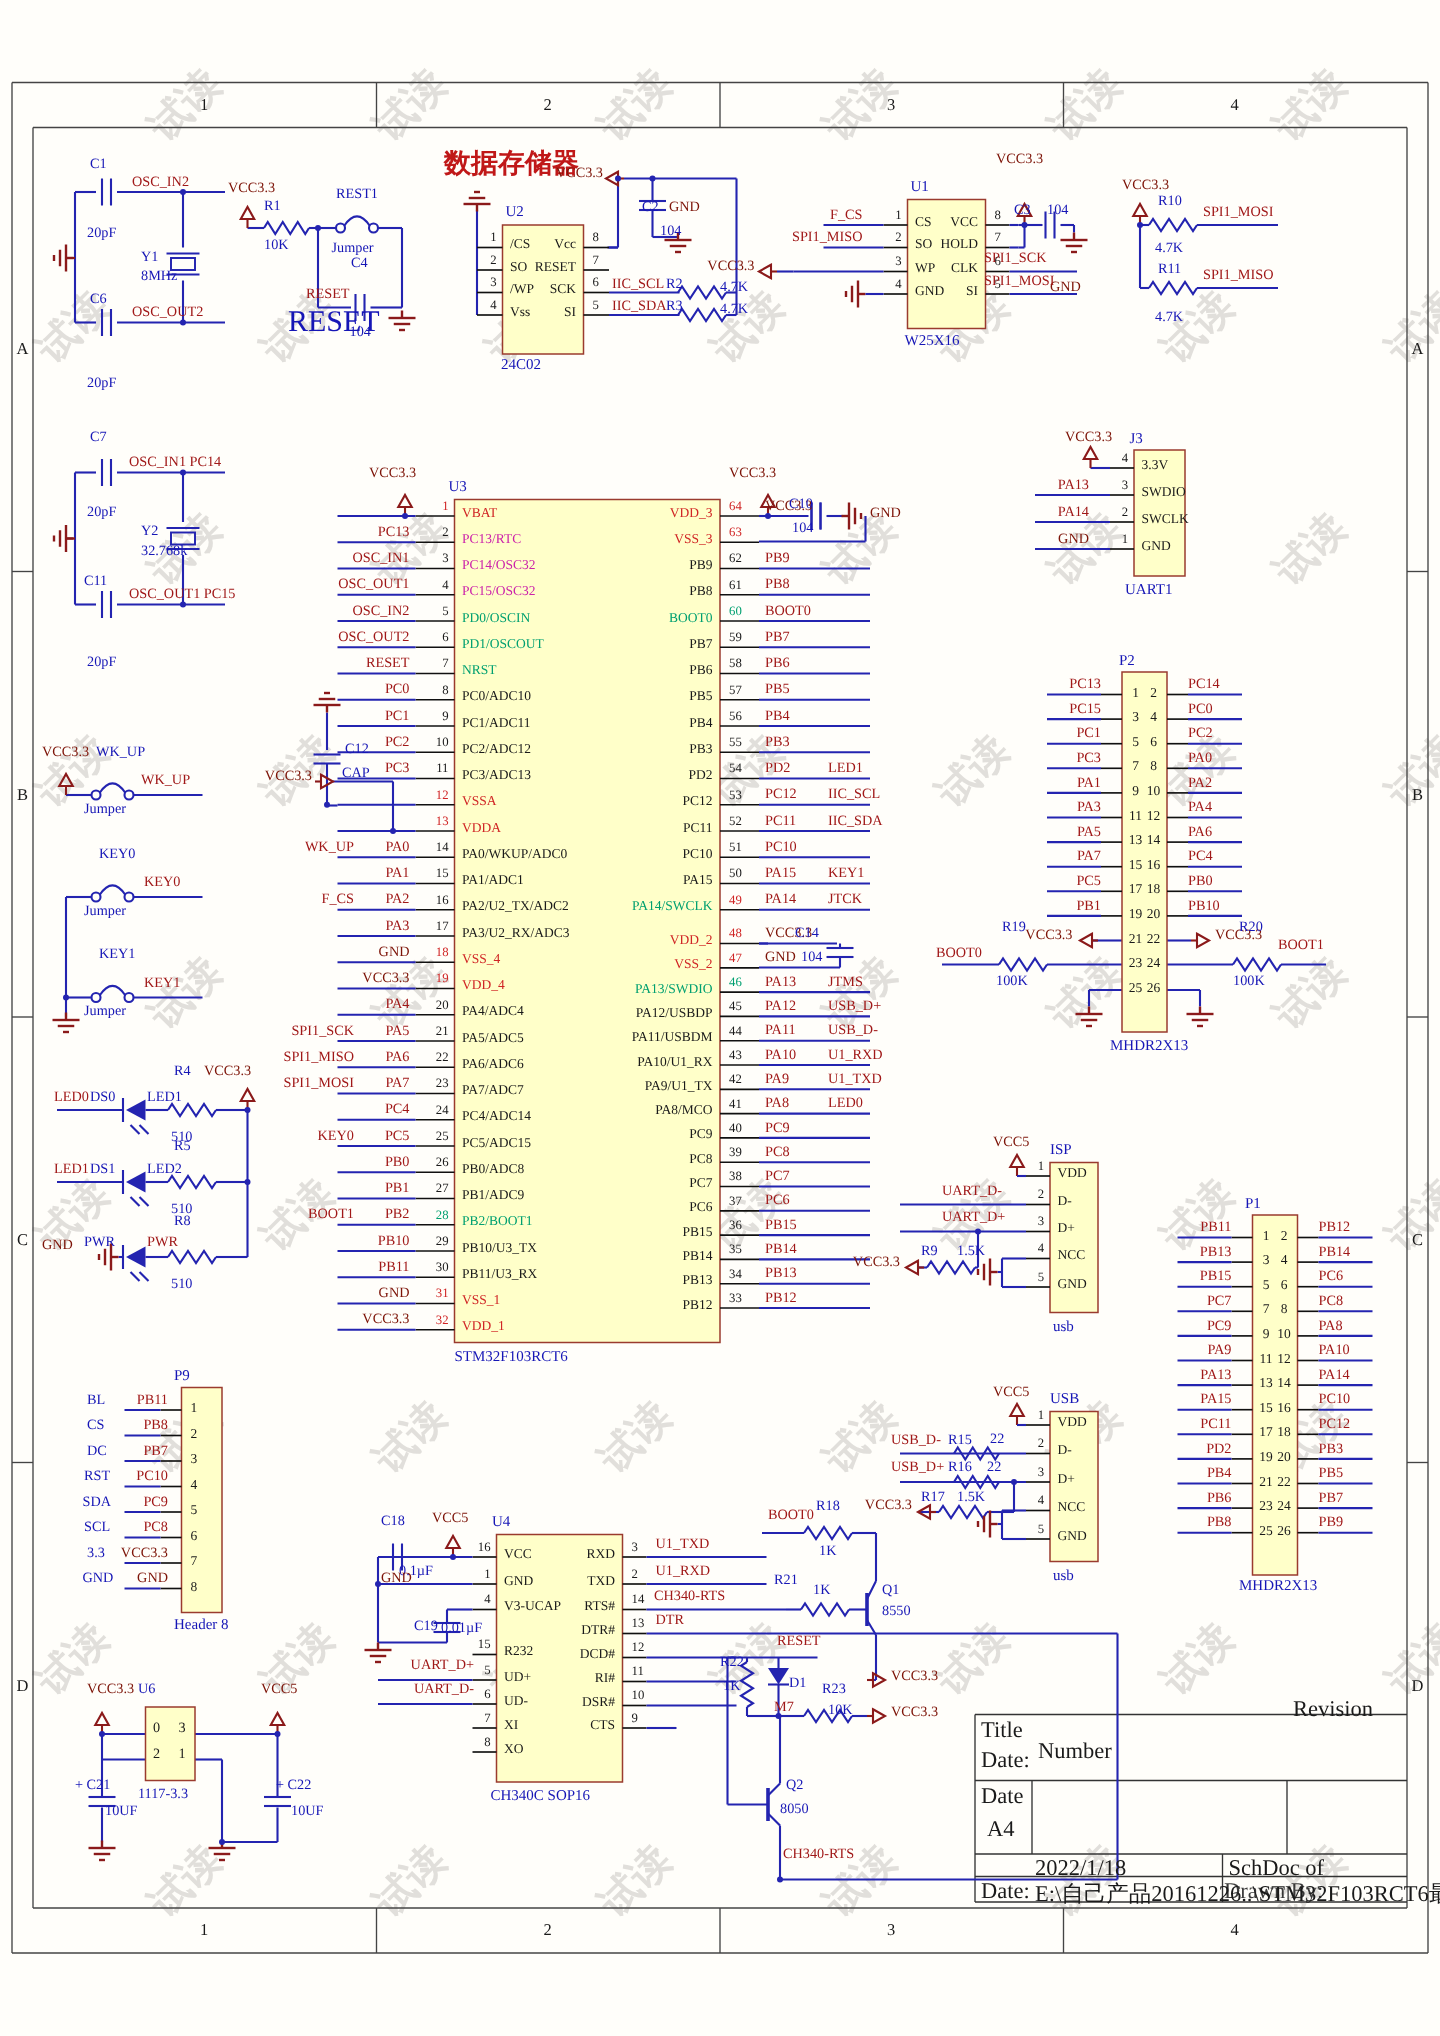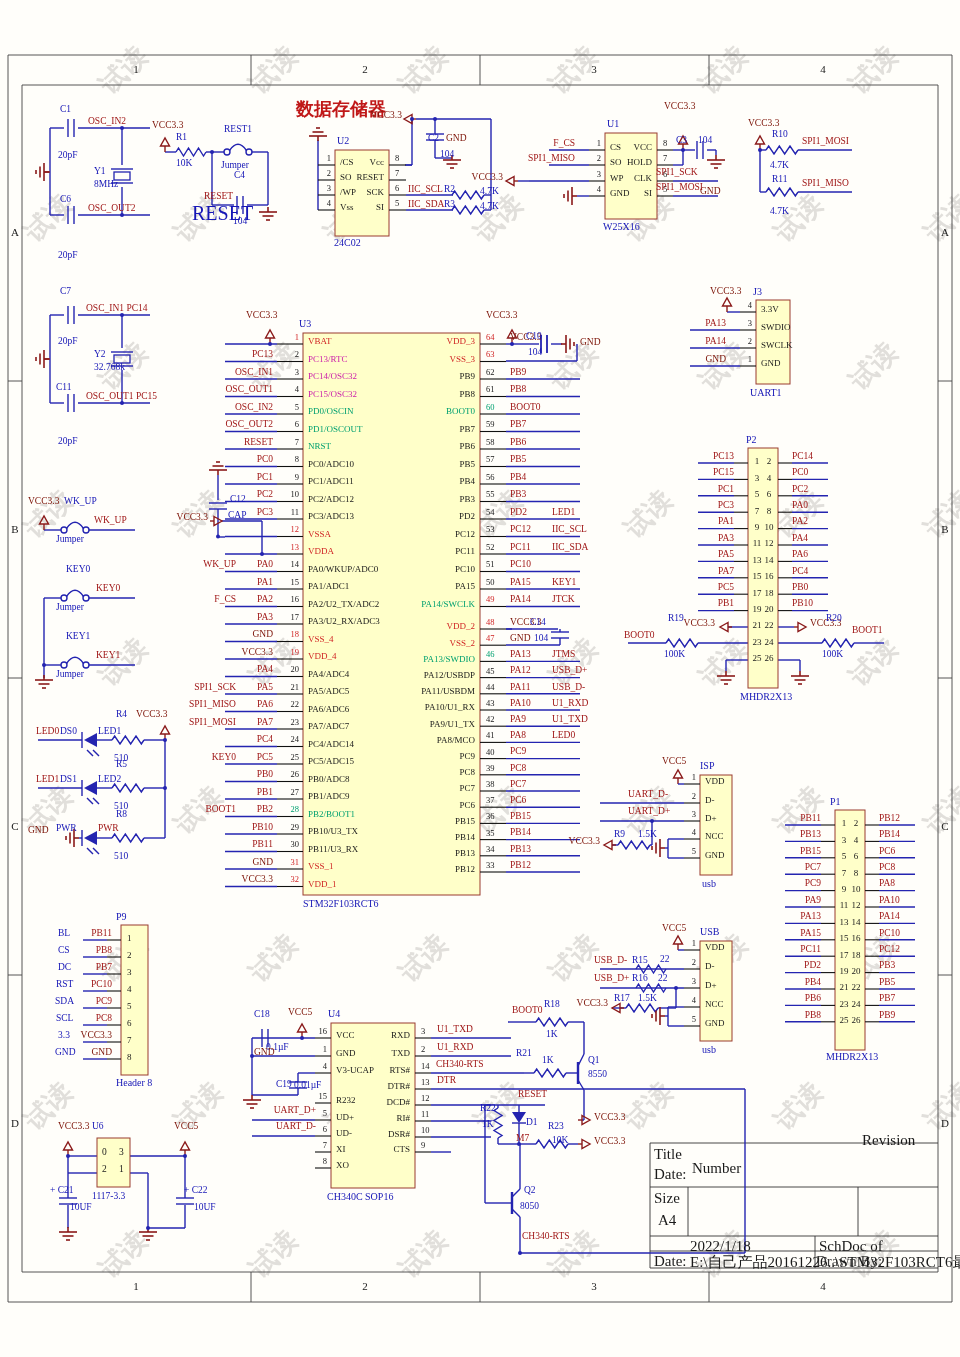--- a/index.html
+++ b/index.html
@@ -1402,21 +1402,21 @@
       <text x="660" y="961.79" fill="#1616b6" font-size="9.5" text-anchor="start" font-family="&quot;Liberation Serif&quot;,serif" font-weight="normal">22</text>
       <text x="594" y="980.79" fill="#a01818" font-size="9.5" text-anchor="start" font-family="&quot;Liberation Serif&quot;,serif" font-weight="normal">USB_D+</text>
       <text x="632" y="980.79" fill="#1616b6" font-size="9.5" text-anchor="start" font-family="&quot;Liberation Serif&quot;,serif" font-weight="normal">R16</text>
       <text x="658" y="980.79" fill="#1616b6" font-size="9.5" text-anchor="start" font-family="&quot;Liberation Serif&quot;,serif" font-weight="normal">22</text>
       <text x="614" y="1000.79" fill="#1616b6" font-size="9.5" text-anchor="start" font-family="&quot;Liberation Serif&quot;,serif" font-weight="normal">R17</text>
       <text x="638" y="1000.79" fill="#1616b6" font-size="9.5" text-anchor="start" font-family="&quot;Liberation Serif&quot;,serif" font-weight="normal">1.5K</text>
       <text x="608" y="1005.79" fill="#7d1408" font-size="9.5" text-anchor="end" font-family="&quot;Liberation Serif&quot;,serif" font-weight="normal">VCC3.3</text>
     </svg>
   <div>
     <div class="tb" style="left:654px;top:1146px">Title</div>
-    <div class="tb" style="left:654px;top:1190px">Size</div>
+    <div class="tb" style="left:654px;top:1190px">Date</div>
     <div class="tb" style="left:658px;top:1212px">A4</div>
     <div class="tb" style="left:692px;top:1160px">Number</div>
     <div class="tb" style="left:862px;top:1132px">Revision</div>
     <div class="tb" style="left:654px;top:1166px">Date:</div>
     <div class="tb" style="left:690px;top:1238px">2022/1/18</div>
     <div class="tb" style="left:819px;top:1238px">SchDoc  of</div>
     <div class="tb" style="left:654px;top:1253px">Date:</div>
     <div class="tb" style="left:690px;top:1253px">E:\自己产品20161226..\STM32F103RCT6最小版V1.0.Drawn</div>
     <div class="tb" style="left:816px;top:1253px;opacity:.85">Drawn By:</div>
   </div>

